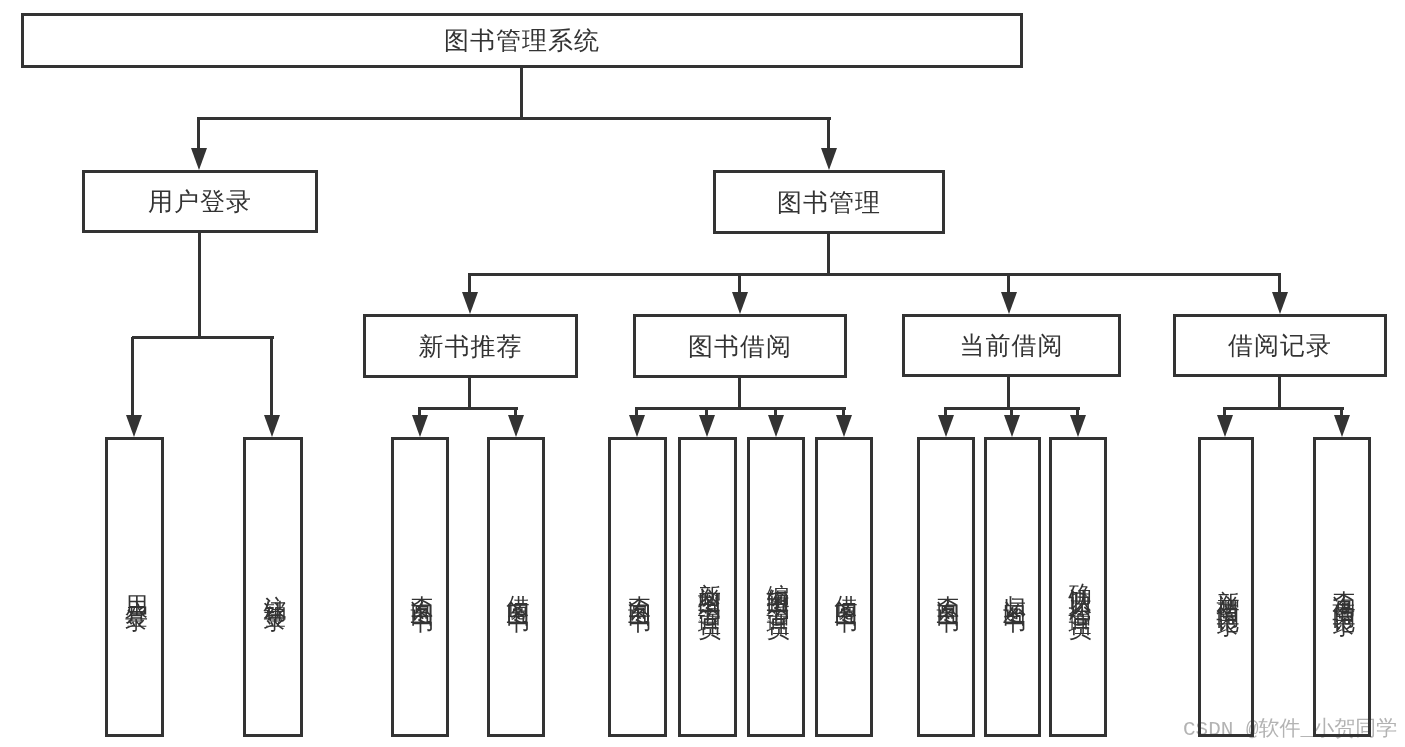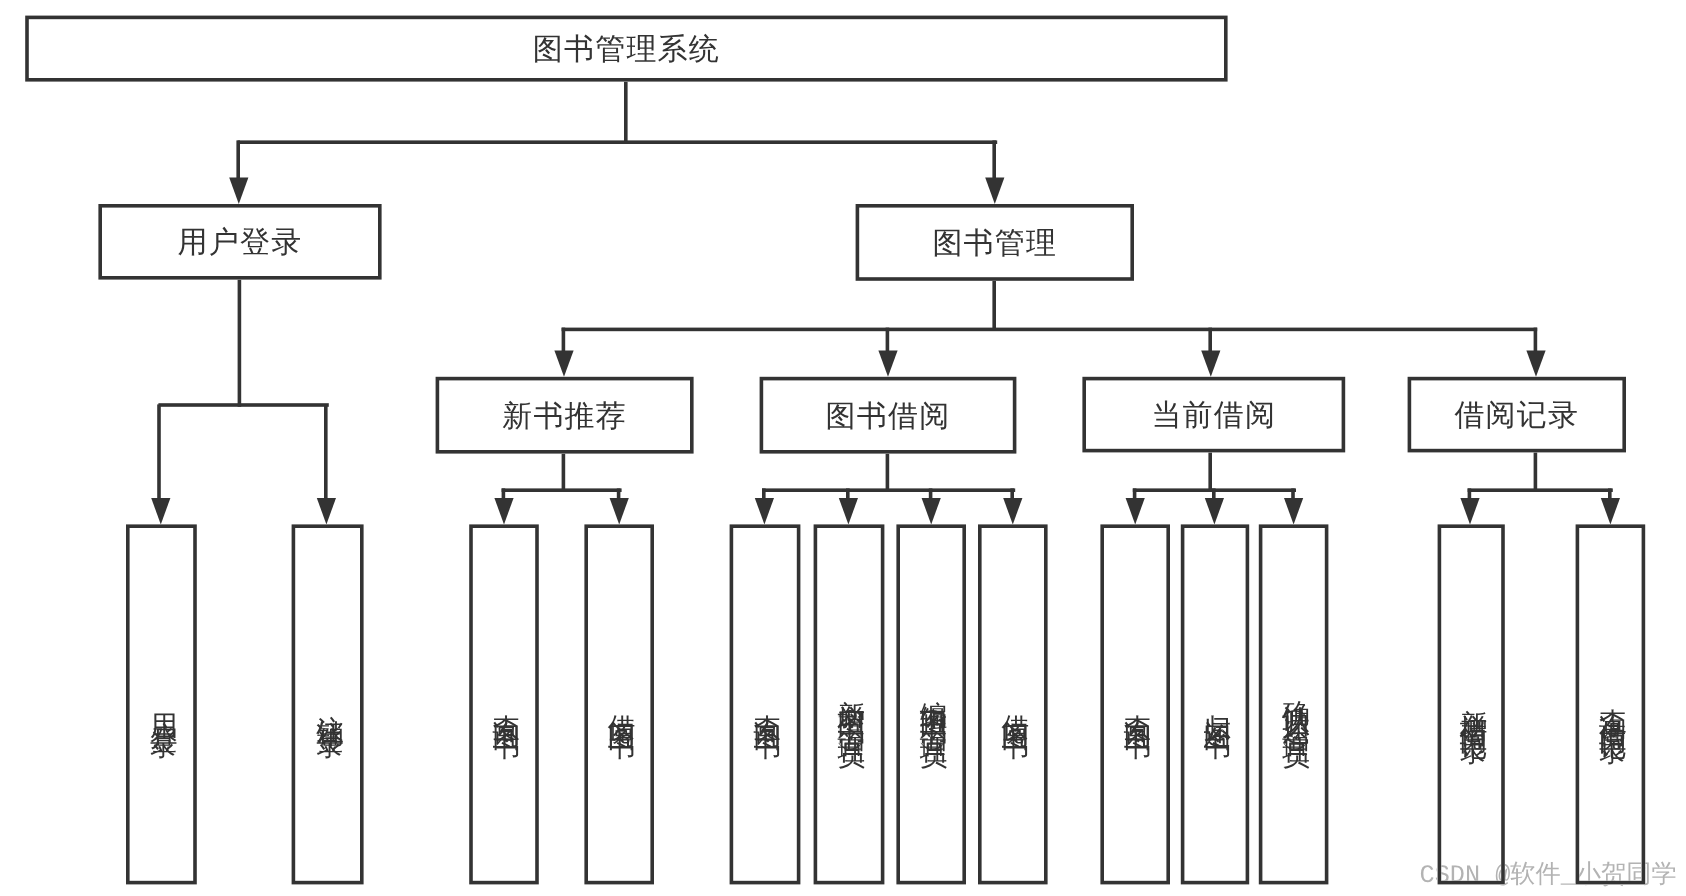--- a/index.html
+++ b/index.html
@@ -97,21 +97,21 @@
     </div>
 
   <div class="hbox" style="left:21px;top:13px;width:1002px;height:55px;">图书管理系统</div>
 
   <div class="hbox" style="left:82px;top:170px;width:236px;height:63px;">用户登录</div>
   <div class="hbox" style="left:713px;top:170px;width:232px;height:64px;">图书管理</div>
 
   <div class="hbox" style="left:633px;top:314px;width:214px;height:64px;">图书借阅</div>
   <div class="hbox" style="left:363px;top:314px;width:215px;height:64px;">新书推荐</div>
   <div class="hbox" style="left:902px;top:314px;width:219px;height:63px;">当前借阅</div>
-  <div class="hbox" style="left:1173px;top:314px;width:182px;height:63px;">借阅记录</div>
+  <div class="hbox" style="left:1173px;top:314px;width:214px;height:63px;">借阅记录</div>
 
   <div class="vbox" style="left:105px;top:437px;width:59px;height:300px;">用户登录</div>
   <div class="vbox" style="left:243px;top:437px;width:60px;height:300px;">注销登录</div>
 
   <div class="vbox" style="left:391px;top:437px;width:58px;height:300px;">查询图书</div>
   <div class="vbox" style="left:487px;top:437px;width:58px;height:300px;">借阅图书</div>
 
   <div class="vbox" style="left:608px;top:437px;width:59px;height:300px;">查询图书</div>
   <div class="vbox" style="left:678px;top:437px;width:59px;height:300px;">新增图书（管理员）</div>
   <div class="vbox" style="left:747px;top:437px;width:58px;height:300px;">编辑图书（管理员）</div>

